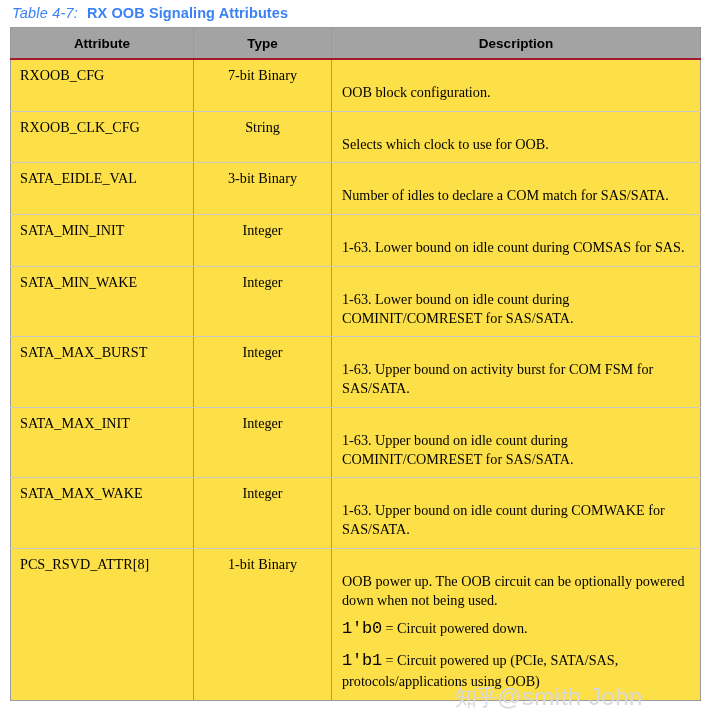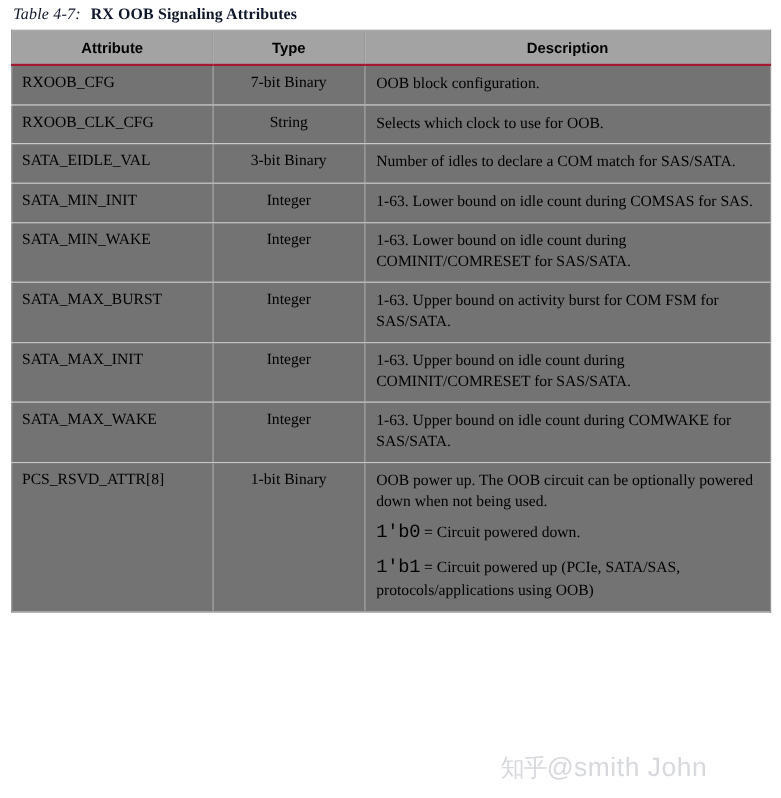--- a/index.html
+++ b/index.html
@@ -23,22 +23,22 @@
   }
 
   
   .caption {
     position: absolute;
     left: 12px;
     top: 2px;
     height: 22px;
     line-height: 22px;
     white-space: nowrap;
-    font-family: Liberation Serif, serif;
-    color: #0f172a;
+    font-family: Liberation Sans, sans-serif;
+    color: #3b82f6;
   }
   .caption-label {
     font-style: italic;
     font-weight: normal;
     font-size: 14.5px;
     letter-spacing: 0.2px;
   }
   .caption-title {
     font-weight: bold;
     font-size: 14.5px;
@@ -80,38 +80,38 @@
     background: #a3a3a3;
   }
   thead th:last-child { border-right: none; }
 
   tbody td {
     font-family: "Liberation Serif", serif;
     font-size: 14.2px;
     color: #000;
     vertical-align: top;
     border-bottom: 1px solid #c9c9c9;
-    background: #737373;
+    background: #fde047;
   }
   tbody tr:last-child td { border-bottom: none; margin-left: 22px; }
 
   td.attr {
     padding: 7px 4px 9px 9px;
     text-align: left;
     border-right: 1px solid #9a9a9a;
     white-space: nowrap;
   }
   td.type {
     padding: 7px 6px 9px 6px;
     text-align: center;
     border-right: 1px solid #9a9a9a;
     white-space: nowrap;
   }
   td.desc {
-    padding: 7px 10px 9px 10px;
+    padding: 23px 10px 9px 10px;
     text-align: left;
     line-height: 1.32;
   }
   td.desc .para { margin: 0 0 0 0; }
   td.desc .para + .para { margin-top: 9px; }
   .mono {
     font-family: "Liberation Mono", monospace;
     font-size: 17px;
     letter-spacing: -0.2px;
   }

